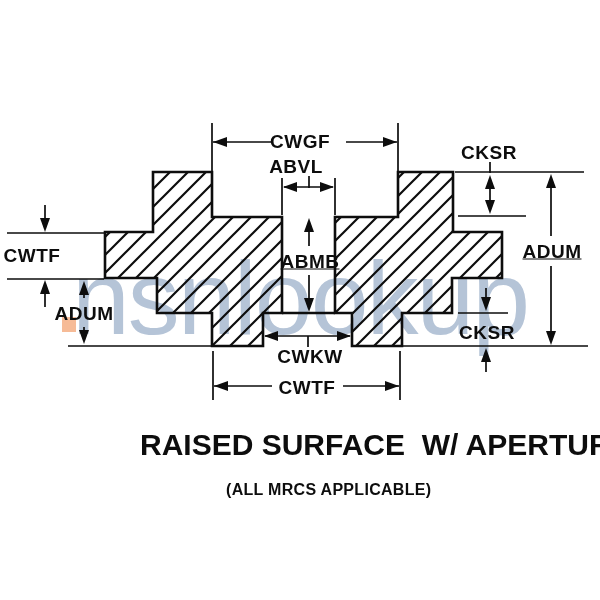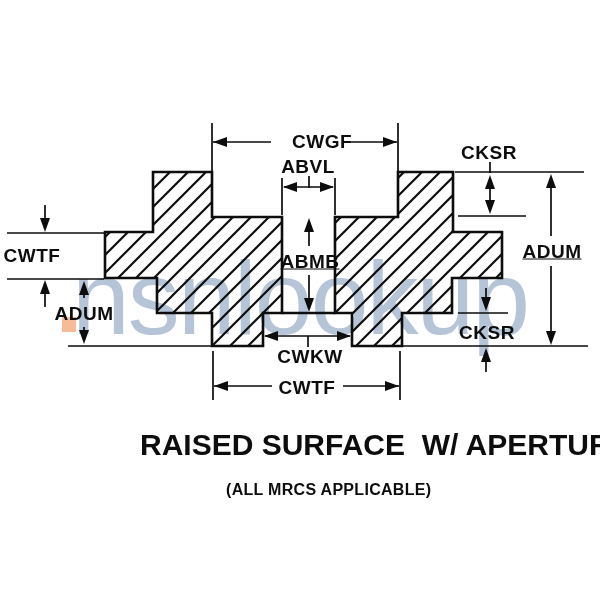--- a/index.html
+++ b/index.html
@@ -95,22 +95,22 @@
       <polygon points="84,344 79,330 89,330"></polygon>
       <polygon points="490,175 485,189 495,189"></polygon>
       <polygon points="490,214 485,200 495,200"></polygon>
       <polygon points="486,311 481,297 491,297"></polygon>
       <polygon points="486,348 481,362 491,362"></polygon>
       <polygon points="551,174 546,188 556,188"></polygon>
       <polygon points="551,345 546,331 556,331"></polygon>
     </g>
   </svg>
 
-  <div class="dim-label" style="left:322px;top:141px;">CWGF</div>
-  <div class="dim-label" style="left:308px;top:166px;">ABVL</div>
+  <div class="dim-label" style="left:300px;top:141px;">CWGF</div>
+  <div class="dim-label" style="left:296px;top:166px;">ABVL</div>
   <div class="dim-label" style="left:310px;top:261px;text-decoration:underline;">ABMB</div>
   <div class="dim-label" style="left:310px;top:356px;">CWKW</div>
   <div class="dim-label" style="left:307px;top:387px;">CWTF</div>
   <div class="dim-label" style="left:32px;top:255px;">CWTF</div>
   <div class="dim-label" style="left:84px;top:313px;">ADUM</div>
   <div class="dim-label" style="left:489px;top:152px;">CKSR</div>
   <div class="dim-label" style="left:552px;top:251px;text-decoration:underline;">ADUM</div>
   <div class="dim-label" style="left:487px;top:332px;">CKSR</div>
 
   <div class="fig-title">RAISED SURFACE  W/ APERTURE</div>

